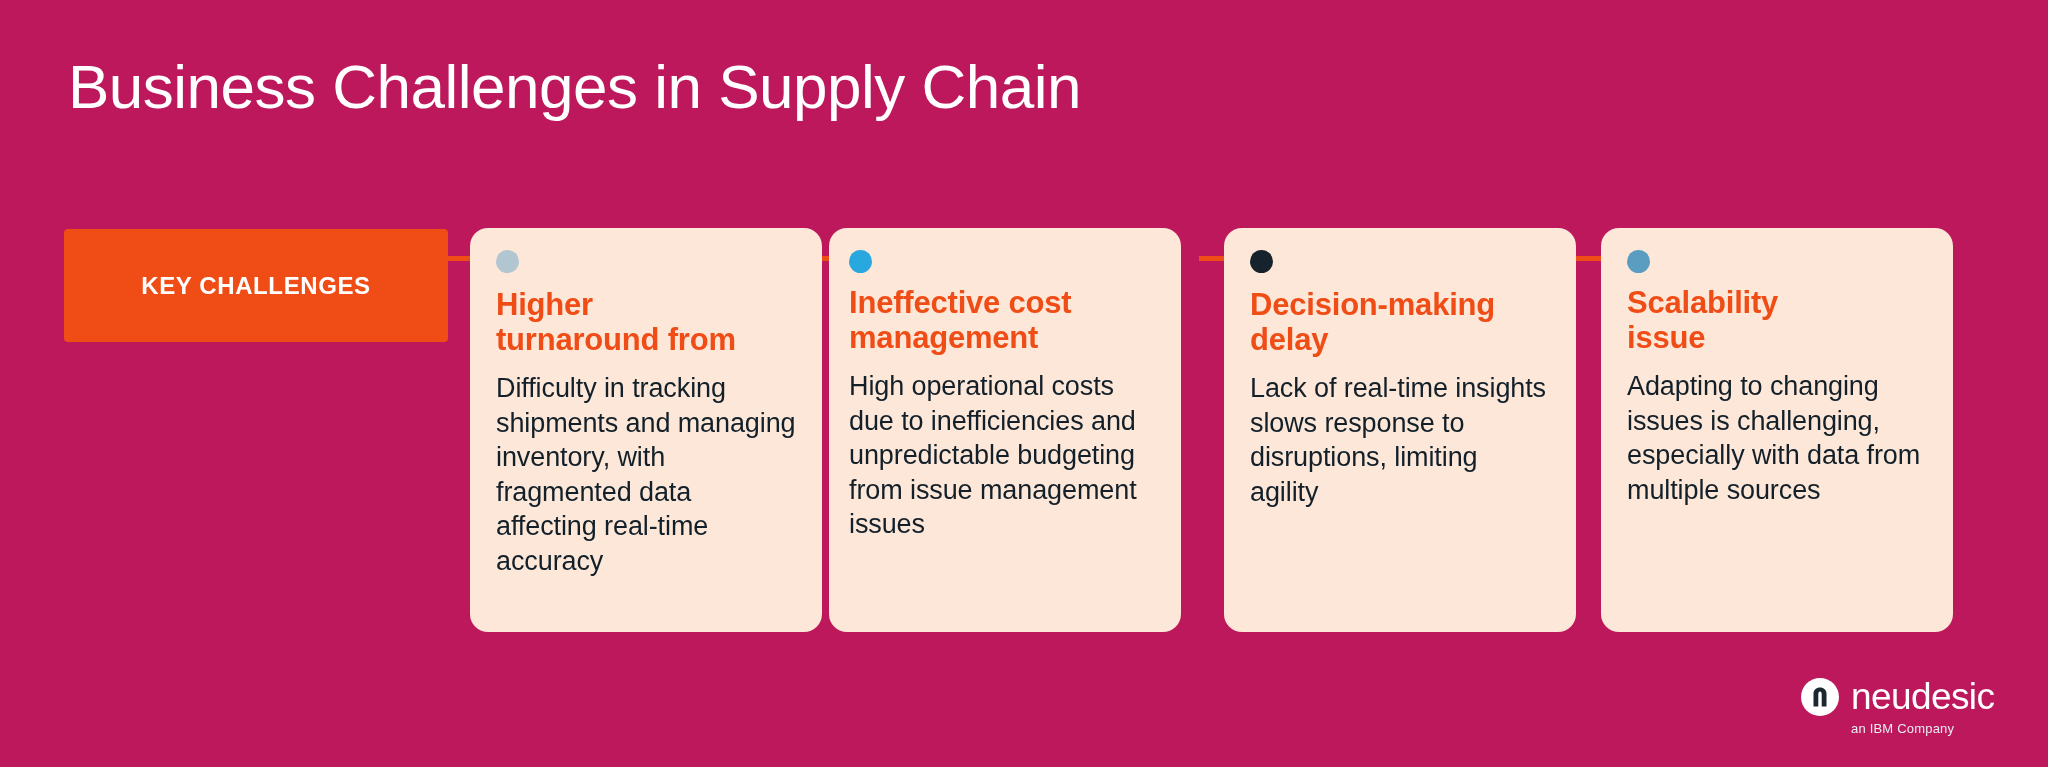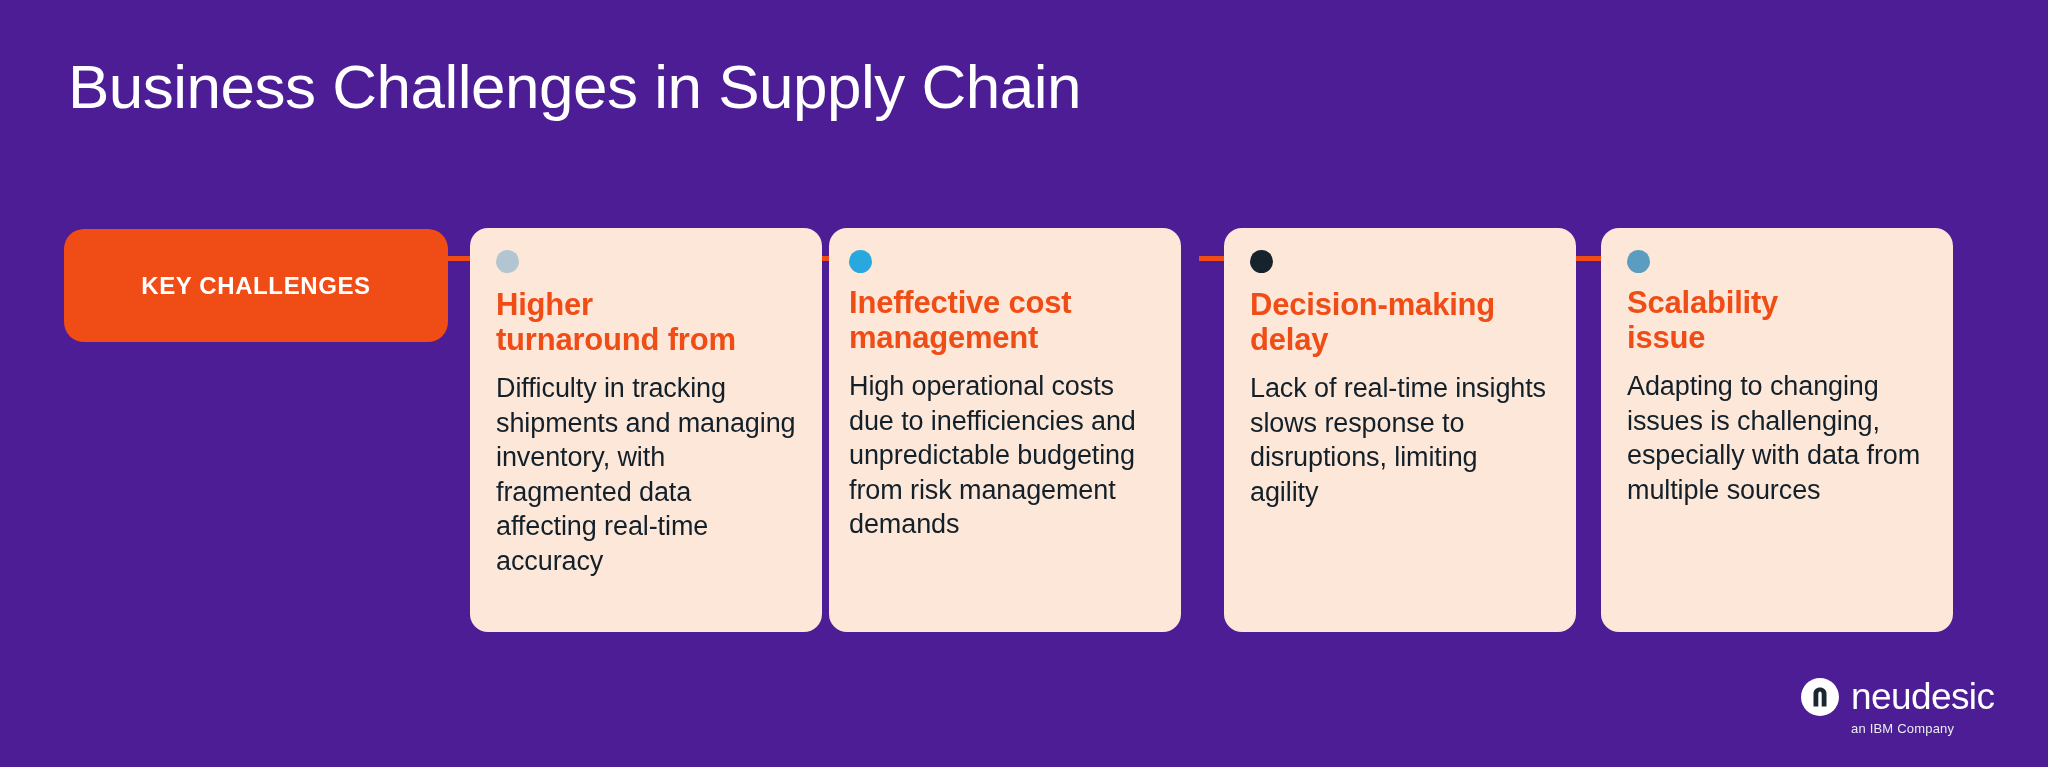--- a/index.html
+++ b/index.html
@@ -11,21 +11,21 @@
     height: 767px;
     background: #1b2830;
     font-family: "Liberation Sans", sans-serif;
     overflow: hidden;
     position: relative;
   }
 
   #slide {
     position: absolute;
     inset: 0;
-    background: #4c1d95;
+    background: #be185d;
     text-decoration: underline;
   }
 
   
   #slide-title {
     position: absolute;
     left: 68px;
     top: 52px;
     font-size: 62px;
     line-height: 1.12;
@@ -45,21 +45,21 @@
   }
 
   
   #key-challenges-badge {
     position: absolute;
     left: 64px;
     top: 1px;
     width: 384px;
     height: 113px;
     background: #f04c16;
-    border-radius: 20px;
+    border-radius: 4px;
     display: flex;
     align-items: center;
     justify-content: center;
     box-sizing: border-box;
     padding: 0 18px;
   }
   #key-challenges-badge .badge-label {
     color: #ffffff;
     font-size: 24px;
     font-weight: bold;
@@ -183,21 +183,21 @@
       <span class="card-dot" style="background: rgb(178, 198, 210);"></span>
       <div class="card-title">Higher
 turnaround from</div>
       <div class="card-body">Difficulty in tracking shipments and managing inventory, with fragmented data affecting real-time accuracy</div>
     </div>
 
     <div class="card card1">
       <span class="card-dot" style="background: rgb(41, 168, 224);"></span>
       <div class="card-title">Ineffective cost
 management</div>
-      <div class="card-body">High operational costs due to inefficiencies and unpredictable budgeting from risk management demands</div>
+      <div class="card-body">High operational costs due to inefficiencies and unpredictable budgeting from issue management issues</div>
     </div>
 
     <div class="card card2">
       <span class="card-dot" style="background: rgb(22, 34, 44);"></span>
       <div class="card-title">Decision-making
 delay</div>
       <div class="card-body">Lack of real-time insights slows response to disruptions, limiting agility</div>
     </div>
 
     <div class="card card3">

